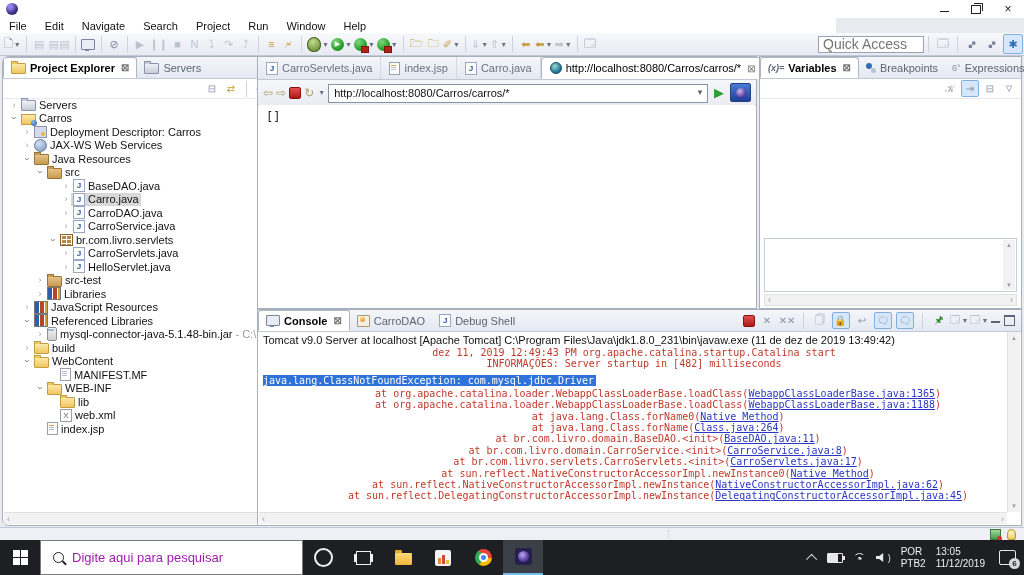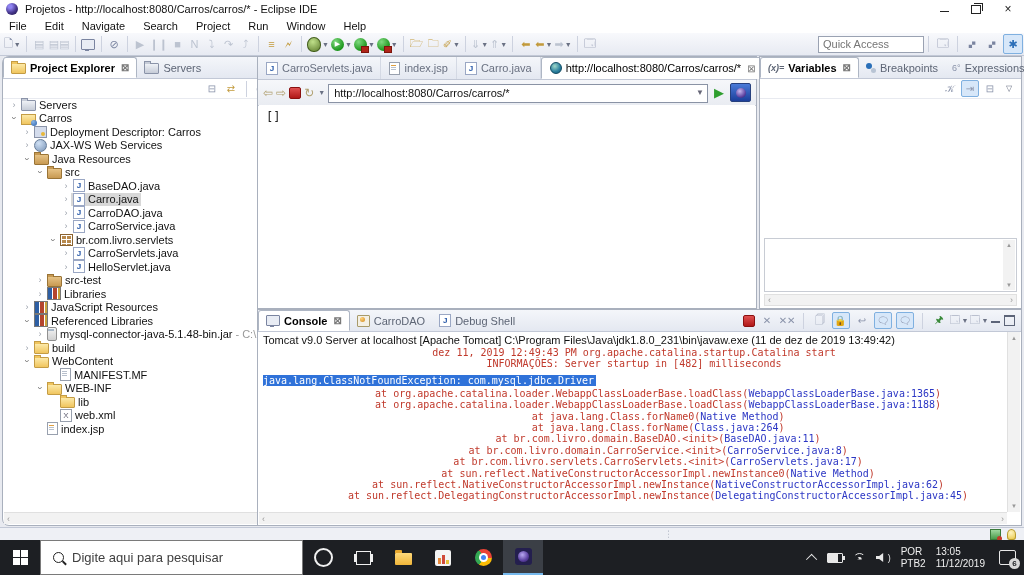--- a/index.html
+++ b/index.html
@@ -10,36 +10,36 @@
   .titlebar{position:absolute;left:0;top:0;width:1024px;height:18px;background:#fff;display:flex;align-items:center;font-size:11px;color:#111;}
   .app-icon{width:12px;height:12px;border-radius:50%;background:radial-gradient(circle at 35% 30%,#8f83f2 15%,#46368c 55%,#1d1446 95%);margin:0 7px 0 6px;flex:none;}
   .win-btns{margin-left:auto;display:flex;align-items:center;height:18px;}
   .win-btn{width:32px;height:18px;display:flex;align-items:center;justify-content:center;color:#222;}
   .glyph-min{width:9px;height:1px;background:#222;display:inline-block;margin-top:5px;}
   .glyph-max{width:8px;height:7px;border:1px solid #222;display:inline-block;position:relative;background:#fff;}
   .glyph-max:before{content:"";position:absolute;left:2px;top:-3px;width:8px;height:7px;border:1px solid #222;border-bottom:none;border-left:none;}
   .glyph-close{font-size:12px;line-height:10px;}
 
   
-  .menubar{position:absolute;left:0;top:18px;width:1024px;height:15px;background:#fff;display:flex;align-items:center;font-size:11px;color:#111;}
+  .menubar{position:absolute;left:0;top:18px;width:836px;height:15px;background:#fff;display:flex;align-items:center;font-size:11px;color:#111;}
   .menu-item{padding:0 9px;}
 
   
   .toolbar{position:absolute;left:0;top:33px;width:1024px;height:23px;background:linear-gradient(#f8f9fc,#e7eaf2);border-bottom:1px solid #c2c8d6;display:flex;align-items:center;padding-left:3px;box-sizing:border-box;}
   .tbi{height:17px;min-width:15px;display:flex;align-items:center;justify-content:center;font-size:11px;color:#7a84a0;margin:0 1px;flex:none;}
   .tbi.dis{color:#bcc3d0;}
   .tbi.gold{color:#c29a3c;}
   .dd{font-size:7px;color:#6a7184;margin-left:1px;}
   .tb-sep{width:1px;height:16px;background:#cdd2df;margin:0 4px;flex:none;}
   .runball{width:13px;height:13px;border-radius:50%;background:radial-gradient(circle at 35% 30%,#7fd97f,#169216 75%);color:#fff;font-size:7px;display:flex;align-items:center;justify-content:center;}
   .covball{width:13px;height:13px;border-radius:50%;background:radial-gradient(circle at 35% 30%,#7fd97f,#169216 75%);position:relative;}
   .covball:after{content:"";position:absolute;right:-2px;bottom:-2px;width:6px;height:5px;background:#b02418;border:1px solid #7c150c;}
   .bug{width:12px;height:13px;border-radius:50% 50% 45% 45%;background:radial-gradient(circle at 40% 30%,#bfe08a,#5f7d2e);border:1px solid #44601e;}
   .qa-wrap{margin-left:auto;display:flex;align-items:center;}
-  .qa-input{width:96px;height:15px;border:1px solid #9aa2b2;font-size:11px;color:#666;padding:0 4px;background:#fff;font-family:"Liberation Sans",sans-serif;}
+  .qa-input{width:96px;height:15px;border:1px solid #9aa2b2;font-size:14px;color:#666;padding:0 4px;background:#fff;font-family:"Liberation Sans",sans-serif;}
   .persp{width:18px;height:18px;display:flex;align-items:center;justify-content:center;font-size:11px;color:#7a84a0;margin:0 1px;}
   .persp.active{background:#d7e7f9;border:1px solid #7fb0e0;border-radius:2px;color:#2c6fb8;}
 
   
   .panel{position:absolute;background:#fff;border:1px solid #a9b0bd;box-sizing:border-box;}
   .ptabs{height:21px;background:linear-gradient(#f4f6fa,#e4e8f1);border-bottom:1px solid #c2c8d6;display:flex;align-items:stretch;font-size:11px;color:#5d6575;}
   .ptab{display:flex;align-items:center;gap:4px;padding:0 7px;white-space:nowrap;}
   .ptab.active{background:#fff;border:1px solid #aeb6c4;border-bottom:1px solid #fff;border-radius:3px 3px 0 0;color:#000;}
   .ptab.bold{font-weight:bold;}
   .tclose{font-size:10px;color:#777;margin-left:2px;}
@@ -119,42 +119,42 @@
   #variables{left:759px;top:56px;width:263px;height:253px;}
   .vdetail{position:absolute;left:4px;right:4px;top:181px;height:52px;border:1px solid #c8ccd4;background:#fff;}
   .vscr{position:absolute;right:1px;top:1px;bottom:1px;width:12px;background:#f2f2f2;display:flex;flex-direction:column;justify-content:space-between;align-items:center;font-size:6px;color:#999;padding:2px 0;box-sizing:border-box;}
   .hscr{position:absolute;left:4px;right:4px;top:237px;height:12px;background:#f2f2f2;border:1px solid #e0e0e0;display:flex;align-items:center;justify-content:space-between;font-size:9px;color:#999;padding:0 3px;box-sizing:border-box;}
 
   
   #console{left:257px;top:309px;width:765px;height:217px;}
   .chead{font:11px "Liberation Sans",sans-serif;color:#111;padding:2px 0 1px 5px;white-space:nowrap;overflow:hidden;}
   .clines{position:absolute;left:5px;right:16px;top:37px;bottom:14px;overflow:hidden;}
   .cline{white-space:pre;font:10px "DejaVu Sans Mono",monospace;line-height:11.4px;color:#c0392b;text-align:center;}
-  .clink{color:#2b36c4;}
+  .clink{color:#2b36c4;text-decoration:underline;}
   .cline.sel{background:#2f72d9;color:#fff;display:inline-block;padding-right:2px;}
   .cvscroll{position:absolute;right:1px;top:22px;bottom:13px;width:13px;background:#f2f2f2;border-left:1px solid #e0e0e0;display:flex;flex-direction:column;justify-content:space-between;align-items:center;font-size:6px;color:#999;padding:3px 0;box-sizing:border-box;}
   .chscroll{position:absolute;left:1px;right:14px;bottom:1px;height:12px;background:#f2f2f2;border-top:1px solid #e0e0e0;display:flex;align-items:center;justify-content:space-between;font-size:9px;color:#999;padding:0 3px;box-sizing:border-box;}
   .ehscroll{position:absolute;left:1px;right:1px;bottom:1px;height:12px;background:#f2f2f2;border-top:1px solid #e0e0e0;display:flex;align-items:center;justify-content:space-between;font-size:9px;color:#999;padding:0 3px;box-sizing:border-box;}
 
   
   .statusbar{position:absolute;left:0;top:527px;width:1024px;height:13px;background:#eef0f5;border-top:1px solid #c2c8d6;display:flex;align-items:center;justify-content:flex-end;gap:6px;padding-right:8px;box-sizing:border-box;}
   .sb-ic1{width:9px;height:9px;background:linear-gradient(#9fd89f,#4a9a4a);border:1px solid #3a7a3a;position:relative;}
   .sb-ic1:after{content:"";position:absolute;right:-2px;bottom:-2px;width:5px;height:5px;border-radius:50%;background:#c43a2a;}
   .sb-lamp{width:7px;height:9px;border-radius:50% 50% 30% 30%;background:radial-gradient(circle at 40% 30%,#fff4c0,#e8c84a);border:1px solid #b89a2a;}
   .sb-dots{color:#b0b6c4;font-size:9px;letter-spacing:1px;margin-right:310px;}
 
   
   .taskbar{position:absolute;left:0;top:540px;width:1024px;height:35px;background:#1d1f23;display:flex;align-items:stretch;color:#e8e8e8;}
   .tb-btn{width:40px;display:flex;align-items:center;justify-content:center;flex:none;}
   .start-grid{width:15px;height:15px;display:grid;grid-template-columns:7px 7px;grid-template-rows:7px 7px;gap:1px;}
   .start-grid i{background:#fff;display:block;}
   .searchbox{width:263px;background:#fff;display:flex;align-items:center;flex:none;border:1px solid #7a7a7a;box-sizing:border-box;}
   .mag{width:9px;height:9px;border:1.5px solid #222;border-radius:50%;position:relative;margin:0 8px 0 12px;flex:none;}
   .mag:after{content:"";position:absolute;width:5px;height:1.5px;background:#222;transform:rotate(45deg);right:-4px;bottom:-1px;}
-  .search-ph{font-size:13px;color:#404040;}
+  .search-ph{font-size:13px;color:#a21caf;}
   .cortana{width:15px;height:15px;border:2px solid #f0f0f0;border-radius:50%;}
   .taskview{width:13px;height:12px;border:1.5px solid #f0f0f0;box-shadow:-5px 0 0 -3px #f0f0f0,5px 0 0 -3px #f0f0f0;}
   .tb-folder{width:17px;height:12px;background:linear-gradient(#ffd97a,#f0b63a);border-radius:1px;position:relative;margin-top:2px;}
   .tb-folder:before{content:"";position:absolute;left:0;top:-3px;width:7px;height:3px;background:#e8a82e;border-radius:1px 1px 0 0;}
   .tb-chart{width:16px;height:16px;background:#f4f4f4;border-radius:2px;display:flex;align-items:flex-end;justify-content:center;gap:1px;padding-bottom:2px;box-sizing:border-box;}
   .tb-chart i{width:3px;display:block;}
   .tb-chart i:nth-child(1){height:6px;background:#e8893a;}
   .tb-chart i:nth-child(2){height:9px;background:#d04a3a;}
   .tb-chart i:nth-child(3){height:4px;background:#e8c23a;}
   .chrome{width:17px;height:17px;border-radius:50%;background:conic-gradient(from -30deg,#ea4335 0 120deg,#fbbc05 120deg 240deg,#34a853 240deg 360deg);position:relative;}
@@ -176,21 +176,20 @@
   .notif{width:15px;height:13px;border:1.5px solid #e8e8e8;border-radius:2px;position:relative;margin-left:4px;}
   .notif-badge{position:absolute;right:-5px;bottom:-5px;width:11px;height:11px;border-radius:50%;background:#d8d8d8;color:#1d1f23;font-size:8px;display:flex;align-items:center;justify-content:center;font-weight:bold;}
 </style>
 </head>
 <body>
 
 <div class="screen">
 
   <div class="titlebar">
     <span class="app-icon"></span>
-    <span>Projetos - http://localhost:8080/Carros/carros/* - Eclipse IDE</span>
     <div class="win-btns">
       <span class="win-btn">
           <i class="glyph-min"></i>
         </span>
       <span class="win-btn">
           <i class="glyph-max"></i>
         </span>
       <span class="win-btn glyph-close">×</span>
     </div>
   </div>

